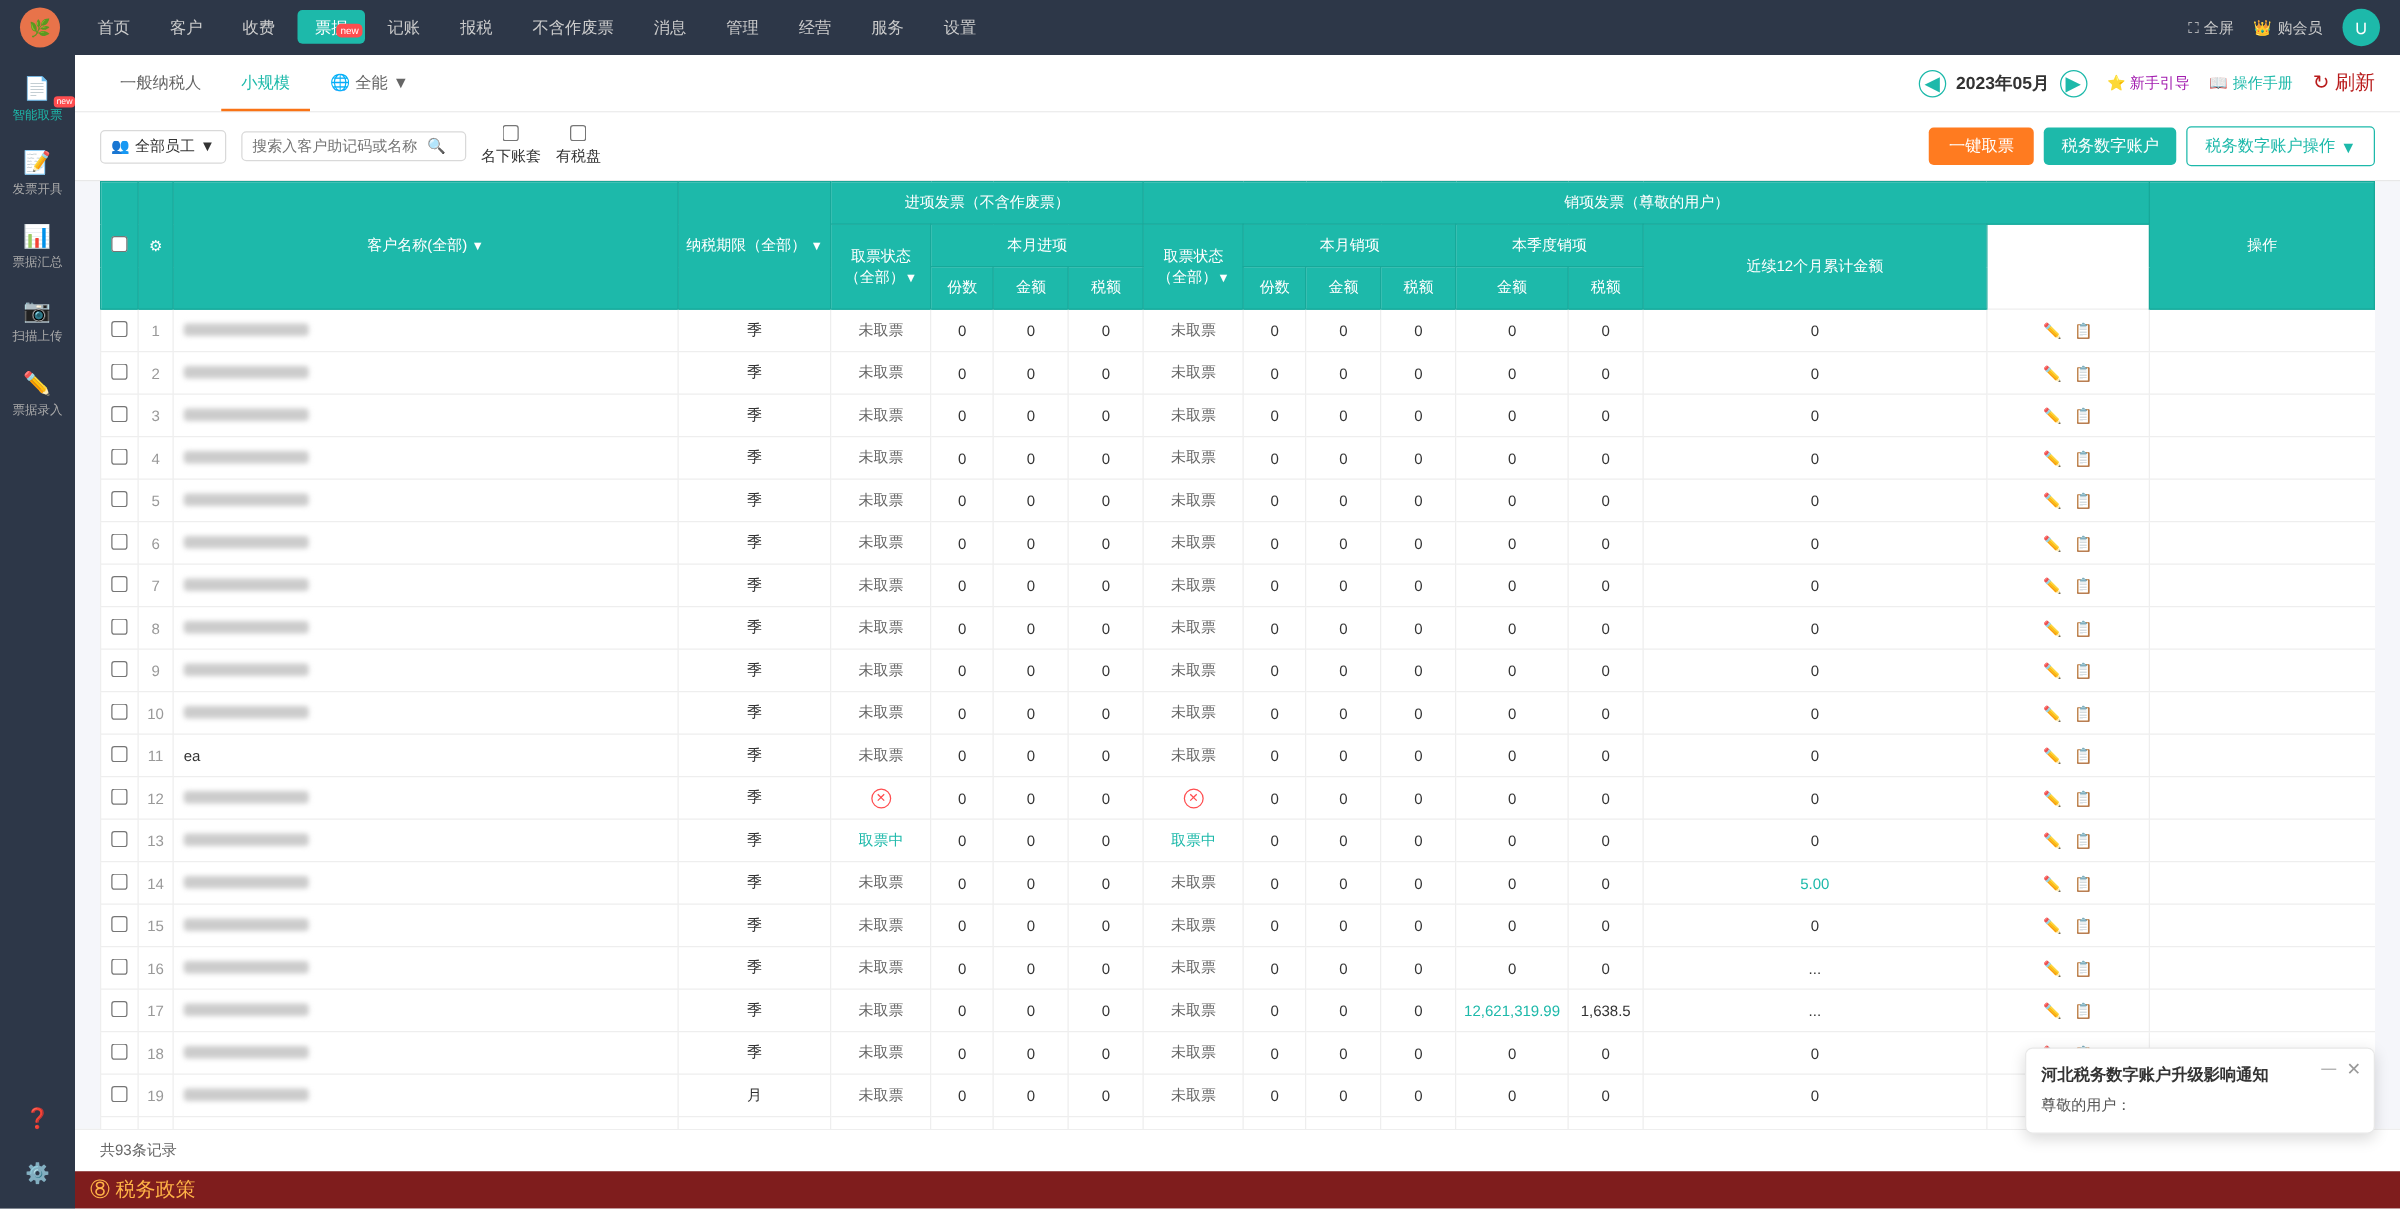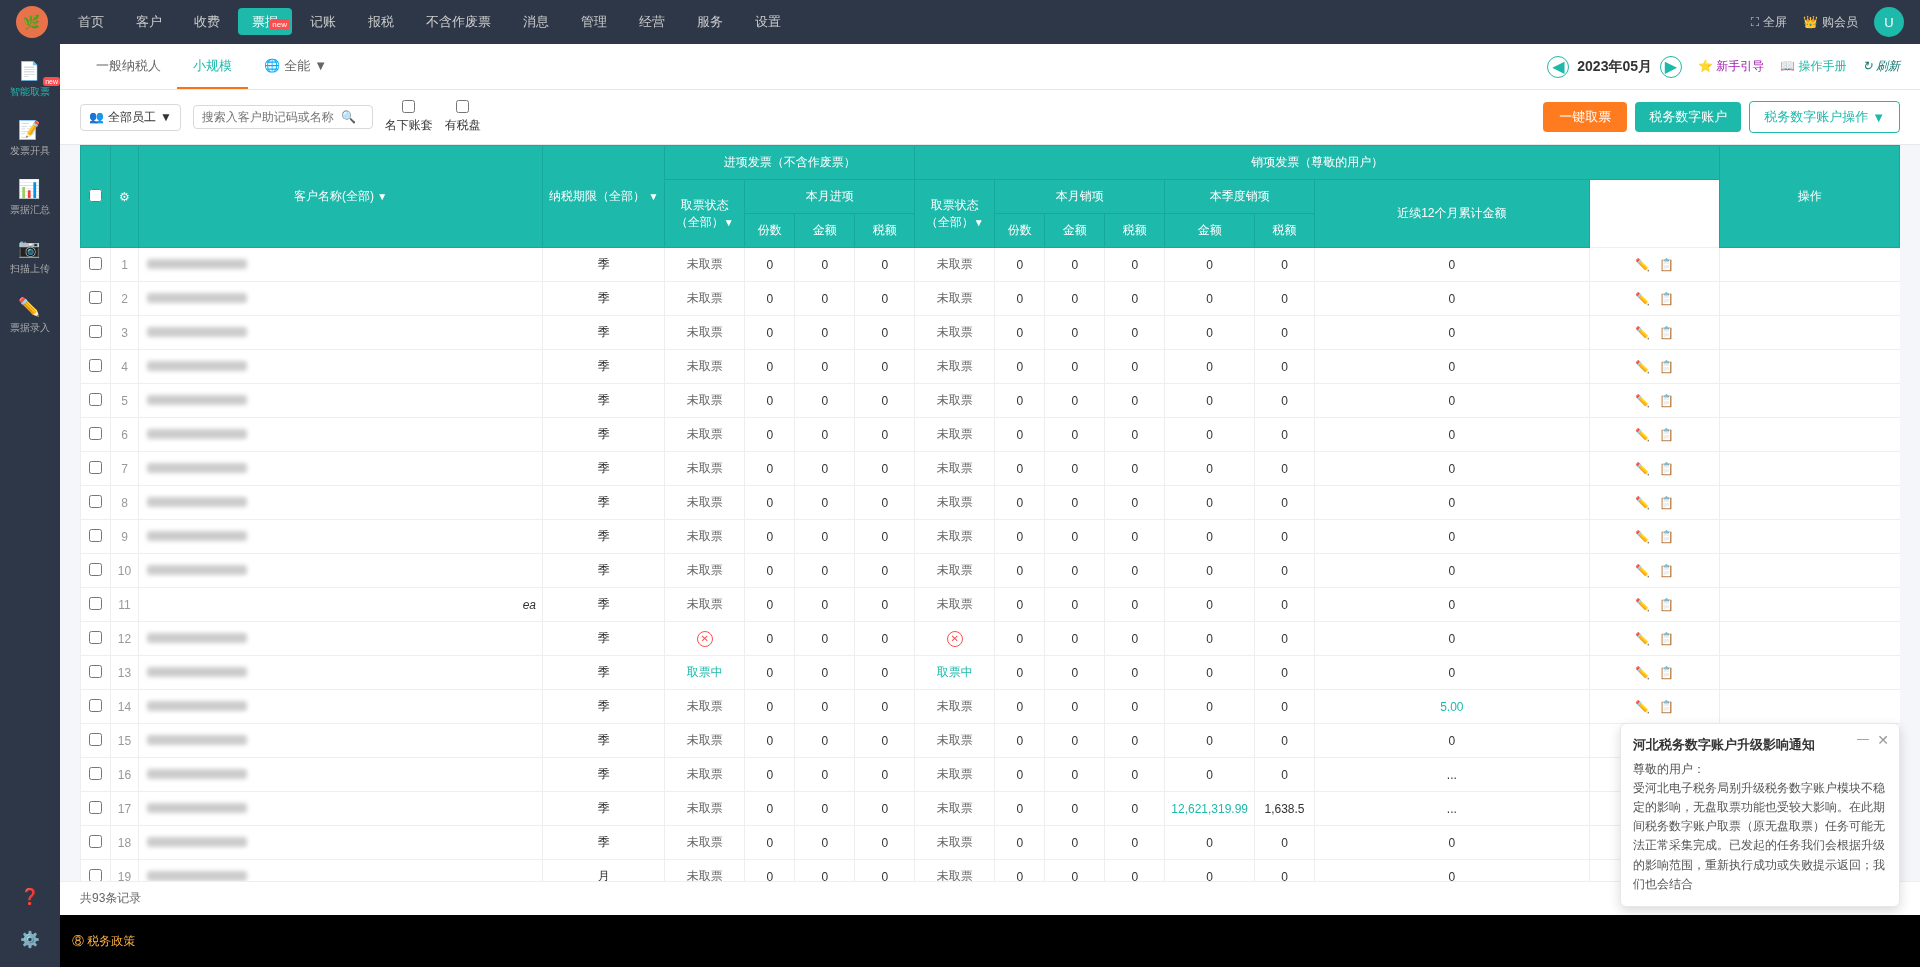--- a/index.html
+++ b/index.html
@@ -55,21 +55,21 @@
 
     
     .table-footer { padding: 8px 20px; background: white; border-top: 1px solid #eee; color: #666; font-size: 12px; display: flex; align-items: center; }
 
     
     .notification-popup { position: fixed; right: 20px; bottom: 60px; width: 280px; background: white; border: 1px solid #e8e8e8; border-radius: 6px; box-shadow: 0 4px 12px rgba(0,0,0,0.15); padding: 12px; font-size: 12px; color: #333; z-index: 100; }
     .notification-popup .popup-title { font-weight: bold; color: #333; margin-bottom: 6px; font-size: 13px; }
     .notification-popup p { line-height: 1.6; color: #555; }
 
     
-    .bottom-bar { background: #000000; height: 52px; display: flex; align-items: center; padding: 0 12px; color: #ffb347; font-size: 12px; }
+    .bottom-bar { background: #7f1d1d; height: 30px; display: flex; align-items: center; padding: 0 12px; color: #ffb347; font-size: 16px; }
     .bottom-bar .policy-text { color: #ffb347; cursor: pointer; }
     
     .circle-x { display: inline-flex; width: 16px; height: 16px; border-radius: 50%; border: 1.5px solid #ff4d4f; align-items: center; justify-content: center; color: #ff4d4f; font-size: 10px; }
 
     .nav-item-wrap { position: relative; }
   </style>
 </head>
 <body>
 
 <div class="top-nav">
@@ -179,21 +179,21 @@
           <div class="arrow">▶</div>
         </div>
         <span style="color:#a21caf;cursor:pointer;font-size:12px;">
           <span>⭐</span>
           <span>新手引导</span>
         </span>
         <span style="color:#1db9aa;cursor:pointer;font-size:12px;">
           <span>📖</span>
           <span>操作手册</span>
         </span>
-        <span style="color:#0f766e;cursor:pointer;font-size:12px;font-style:italic;">
+        <span style="color:#b91c1c;cursor:pointer;font-size:16px;">
           <span>↻</span>
           <span>刷新</span>
         </span>
       </div>
     </div>
 
     <div class="toolbar">
       <div class="employee-select">
         <span style="color:#1db9aa;">👥</span>
         <span>全部员工</span>
@@ -467,21 +467,21 @@
       <td>0</td>
       <td>0</td>
       <td>
         <span class="edit-icon">✏️</span>
         <span class="copy-icon">📋</span>
       </td>
     </tr>
             <tr>
       <td><input type="checkbox" style=""></td>
       <td class="row-num">11</td>
-      <td style="text-align:right;padding-left:8px;font-style:italic;">ea</td>
+      <td style="text-align:left;padding-left:8px;">ea</td>
       <td>季</td>
       <td><span class="status-normal">未取票</span></td>
       <td>0</td>
       <td>0</td>
       <td>0</td>
       <td><span class="status-normal">未取票</span></td>
       <td>0</td>
       <td>0</td>
       <td>0</td>
       <td>0</td>
@@ -694,15 +694,14 @@
     </div>
   </div>
 </div>
 
 <div class="notification-popup">
   <div style="position:absolute;top:8px;right:30px;cursor:pointer;color:#999;font-size:12px;">—</div>
   <div style="position:absolute;top:8px;right:10px;cursor:pointer;color:#999;font-size:14px;">✕</div>
   <div class="popup-title">河北税务数字账户升级影响通知</div>
   <div style="line-height:1.7;color:#555;font-size:12px;">
     <p>尊敬的用户：</p>
-    <p>受河北电子税务局别升级税务数字账户模块不稳定的影响，无盘取票功能也受较大影响。在此期间税务数字账户取票（原无盘取票）任务可能无法正常采集完成。已发起的任务我们会根据升级的影响范围，重新执行成功或失败提示返回；我们也会结合</p>
   </div>
 </div>
 
 </body></html>

